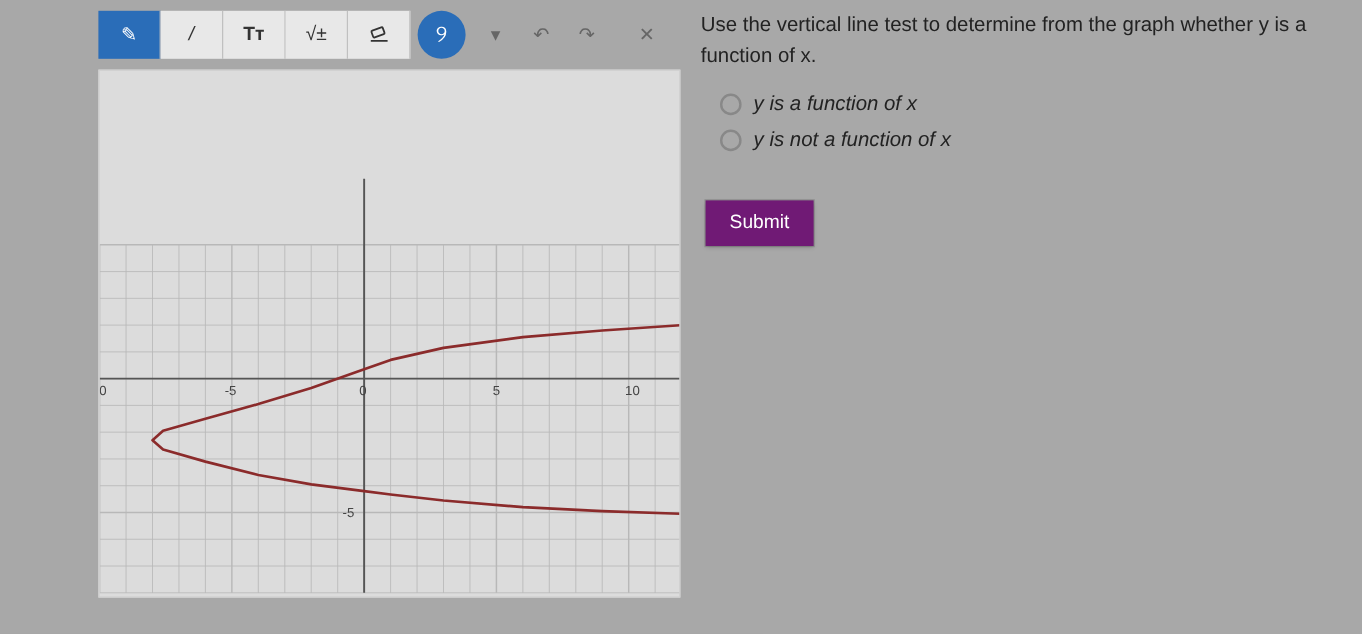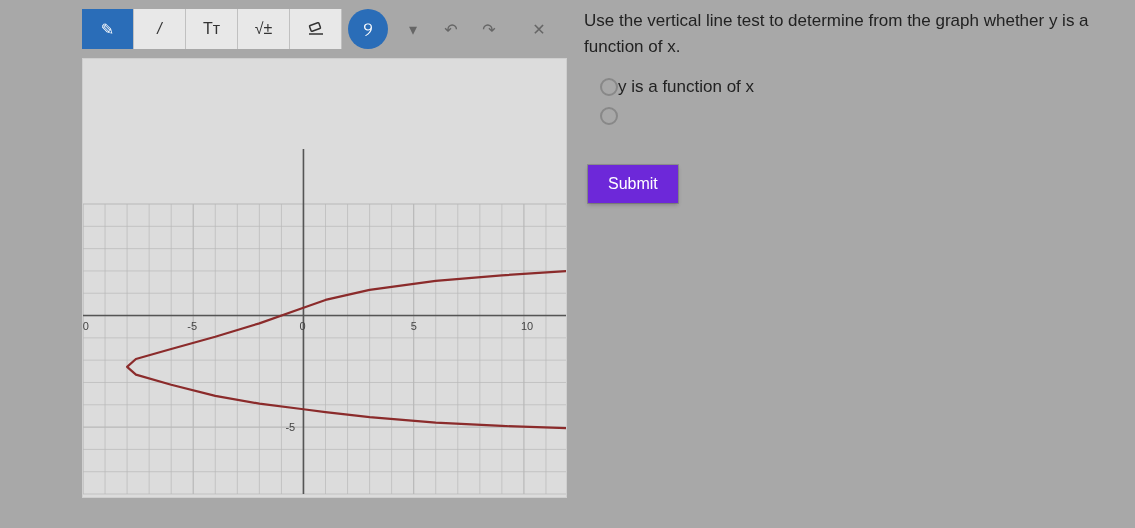--- a/index.html
+++ b/index.html
@@ -82,34 +82,36 @@
   }
   .question {
     font-size: 17px;
     color: #222;
     line-height: 1.5;
     margin-bottom: 18px;
   }
   .choice-row {
     display: flex;
     align-items: center;
+    gap: 10px;
     margin: 10px 0 10px 16px;
     color: #222;
     font-size: 17px;
+    font-style: italic;
   }
   .radio {
     width: 18px;
     height: 18px;
     border: 2px solid #888;
     border-radius: 50%;
     cursor: pointer;
   }
   .submit-btn {
     display: inline-block;
-    background: #6d28d9;
+    background: #701a75;
     color: #fff;
     padding: 10px 20px;
     font-size: 16px;
     border: none;
     cursor: pointer;
     margin-top: 30px;
     margin-left: 4px;
     box-shadow: 0 0 0 1px rgba(0,0,0,.15), 0 2px 4px rgba(0,0,0,.2);
   }
 </style>
@@ -117,21 +119,21 @@
 <body>
 
 <div class="toolbar">
   <div class="tool-btn active">
     <span>✎</span>
   </div>
   <div class="tool-btn">
     <span style="font-style:italic;">/</span>
   </div>
   <div class="tool-btn">
-    <span style="font-weight:normal;">Tᴛ</span>
+    <span style="font-weight:bold;">Tᴛ</span>
   </div>
   <div class="tool-btn">
     <span>√±</span>
   </div>
   <div class="tool-btn">
     <span>
       <svg width="22" height="22" viewBox="0 0 22 22">
           <g stroke="#333" fill="none" stroke-width="1.5">
             <rect x="5" y="8" width="10" height="6" rx="1" transform="rotate(-20 10 11)"></rect>
             <line x1="4" y1="18" x2="18" y2="18"></line>
@@ -210,16 +212,17 @@
 <div class="panel">
   <div class="question">Use the vertical line test to determine from the graph whether y is a function of x.</div>
 
   <div class="choice-row">
     <div class="radio"></div>
     <span>y is a function of x</span>
   </div>
 
   <div class="choice-row">
     <div class="radio"></div>
+    <span>y is not a function of x</span>
   </div>
 
   <button class="submit-btn">Submit</button>
 </div>
 
 </body></html>

